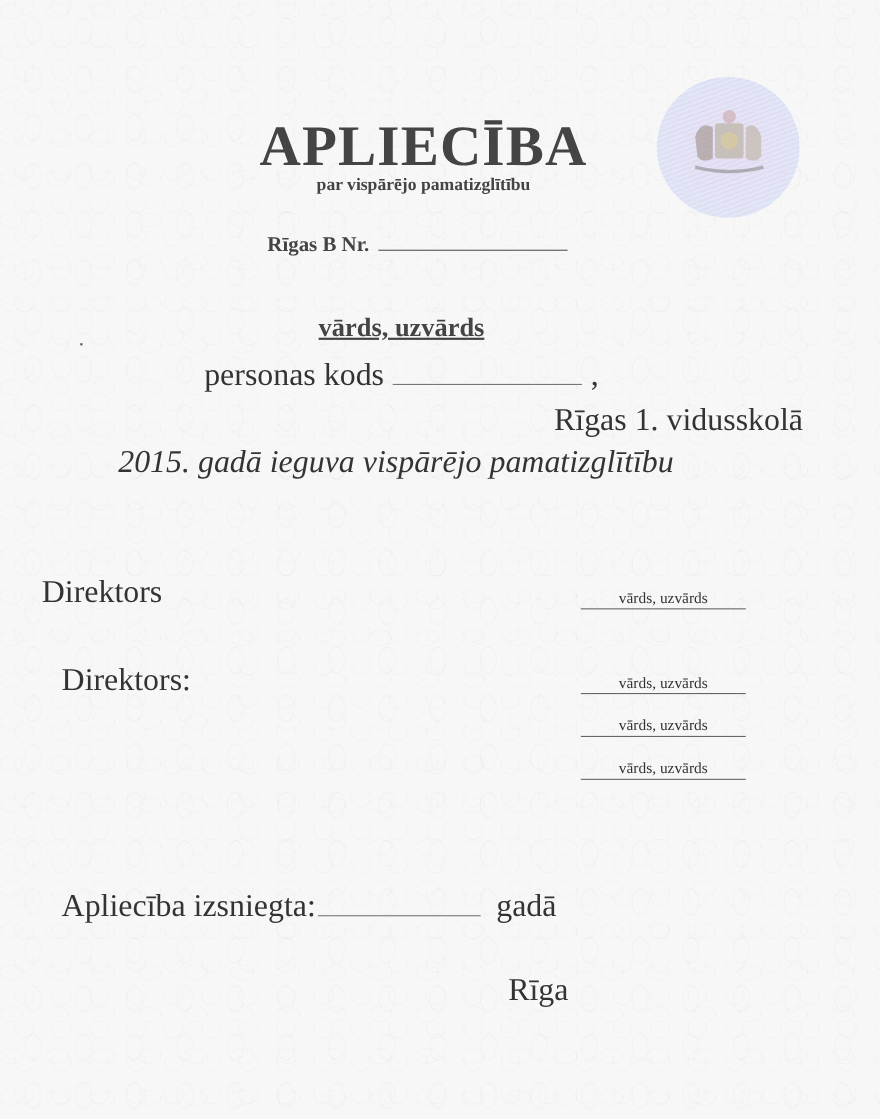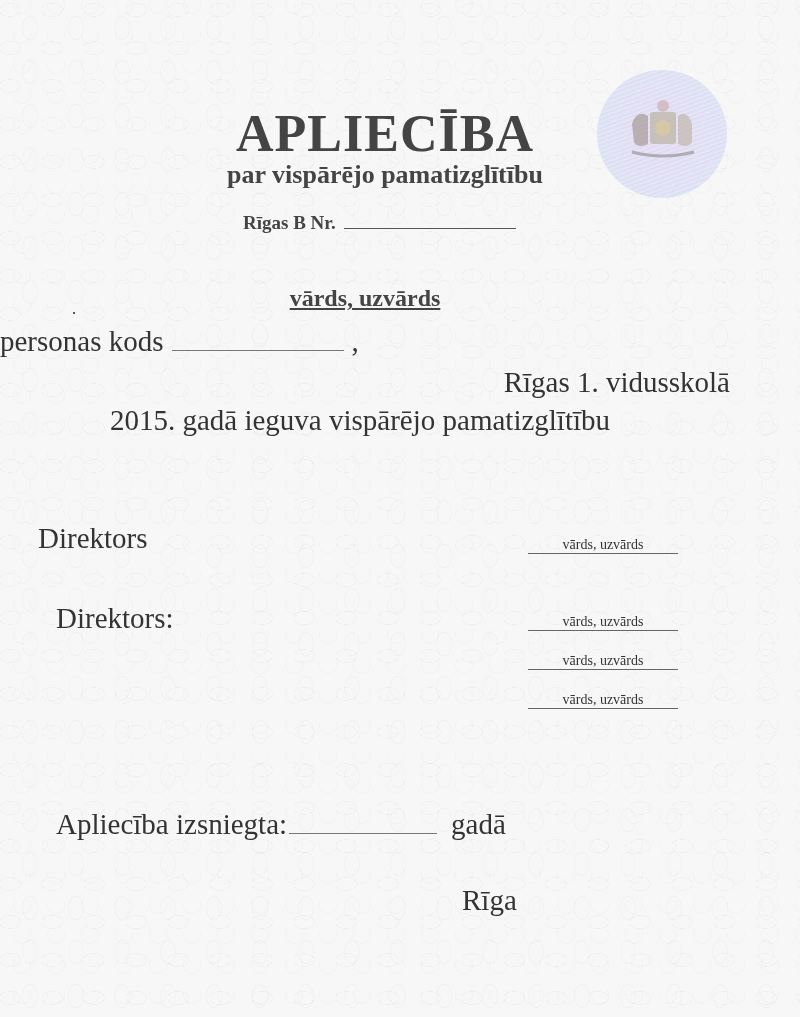--- a/index.html
+++ b/index.html
@@ -14,53 +14,53 @@
     font-family: "Liberation Serif", serif;
     color: #333;
   }
   .abs { position: absolute; }
   .title {
     left: 0; width: 770px; top: 104px; text-align: center;
     font-size: 52px; font-weight: bold; color: #444; letter-spacing: 1px;
   }
   .subtitle {
     left: 0; width: 770px; top: 160px; text-align: center;
-    font-size: 26px; font-weight: bold; color: #444;
+    font-size: 16px; font-weight: bold; color: #444;
   }
   .series {
     left: 243px; top: 212px; font-size: 19px; font-weight: bold; color: #444;
   }
   .series-line {
     display: inline-block; width: 172px; border-bottom: 1px solid #555;
     margin-left: 8px; vertical-align: baseline;
   }
   .emblem {
     left: 597px; top: 70px; width: 130px; height: 128px; border-radius: 50%;
     background:
       repeating-linear-gradient(-20deg, rgba(200,180,230,0.25) 0 2px, rgba(180,220,240,0.2) 2px 4px),
       radial-gradient(circle, rgba(240,225,245,0.9), rgba(220,235,250,0.6));
     display: flex; align-items: center; justify-content: center;
   }
   .name-main {
     left: 0; width: 730px; top: 285px; text-align: center;
     font-size: 24px; font-weight: bold; text-decoration: underline; color: #444;
   }
   .personal {
-    left: 0; width: 730px; top: 325px; 
+    left: 0; width: 730px; top: 325px; text-align: center;
     font-size: 29px; color: #333;
   }
   .personal-line {
     display: inline-block; width: 172px; border-bottom: 1px solid #777;
     margin: 0 8px; vertical-align: baseline;
   }
   .school {
     left: 0; width: 730px; top: 366px; text-align: right; font-size: 29px; color: #333;
   }
   .year-line {
-    left: 0; width: 720px; top: 404px; text-align: center; font-size: 29px; color: #333;
+    left: 0; width: 720px; top: 404px; text-align: center; font-size: 29px; color: #333; font-style: italic;
   }
   .label-big { font-size: 29px; color: #333; }
   .sig {
     left: 528px; width: 150px; border-bottom: 1px solid #666;
     text-align: center; font-size: 14px; color: #333; line-height: 16px;
   }
   .dot { width: 2px; height: 2px; background: #556; }
 </style>
 </head>
 <body>

